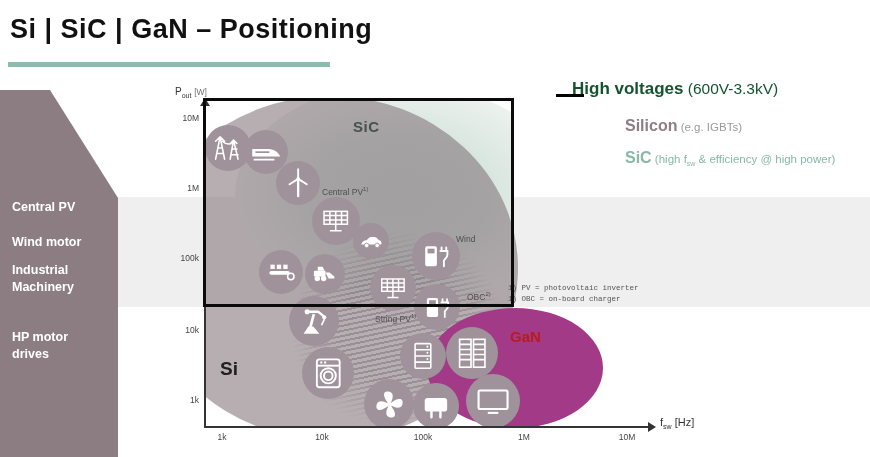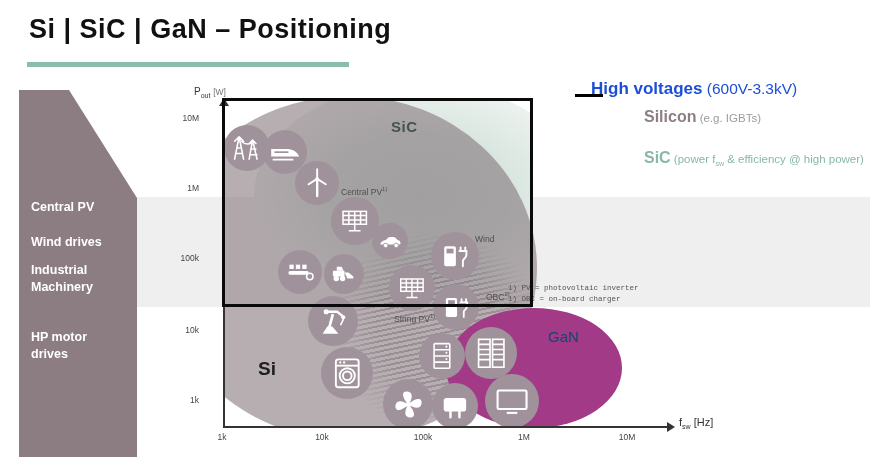--- a/index.html
+++ b/index.html
@@ -1,52 +1,52 @@
 <!DOCTYPE html>
 <html><head>
 <meta charset="utf-8">
 <style>
   html,body{margin:0;padding:0;background:#fff;}
   .slide{position:relative;width:870px;height:457px;background:#fff;overflow:hidden;
          font-family:"Liberation Sans",sans-serif;color:#222;}
-  .abs{position:absolute;margin-left:19px;}
+  .abs{position:absolute;}
   
   .title{left:10px;top:14px;font-size:27px;font-weight:bold;color:#111;letter-spacing:.5px;white-space:nowrap;}
   .title-rule{left:8px;top:62px;width:322px;height:5px;background:#8cbcae;}
   
   .band{left:0;top:197px;width:870px;height:110px;background:#f0eff0;}
   
   .sidebar{left:0;top:90px;width:118px;height:367px;background:#8c7d83;z-index:12;
            clip-path:polygon(0 0,50px 0,118px 108px,118px 100%,0 100%);}
   .side-item{position:absolute;left:12px;color:#fff;font-size:12.5px;font-weight:600;width:96px;line-height:1.35;}
   
-  .c1{left:572px;top:79px;font-size:15.5px;color:#1d4ed8;white-space:nowrap;}
+  .c1{left:572px;top:79px;font-size:15.5px;color:#14532d;white-space:nowrap;}
   .c1 b{font-size:17px;}
-  .c2{left:625px;top:108px;color:#9b9b9b;font-size:11.5px;white-space:nowrap;text-align:right;}
+  .c2{left:625px;top:117px;color:#9b9b9b;font-size:11.5px;white-space:nowrap;text-align:right;}
   .c2 b{font-size:16px;color:#8d7e85;}
   .c3{left:625px;top:149px;color:#87b9a5;font-size:11.5px;white-space:nowrap;}
   .c3 b{font-size:16px;}
   .leader{left:556px;top:94px;width:28px;height:2.5px;background:#000;}
   
   .plot-clip{left:205px;top:100px;width:455px;height:327px;overflow:hidden;}
   .sic-clip{position:absolute;left:0;top:0;width:308px;height:207px;overflow:hidden;}
   .ell{position:absolute;border-radius:50%;}
   .sic-ell{left:30px;top:-17px;width:330px;height:224px;
      background:radial-gradient(closest-side,#cfdfd8 0%,#d8e5df 55%,#edf2ef 100%);}
   .si-ell{left:-63px;top:-4px;width:376px;height:344px;background:rgba(124,107,114,.55);}
   .gan-ell{left:222px;top:208px;width:176px;height:120px;background:#a23a88;}
   .hatch{left:85px;top:132px;width:216px;height:196px;border-radius:50%;
      background:repeating-linear-gradient(-12deg,rgba(84,70,80,0) 0 3px,rgba(84,70,80,.30) 3px 5px);
      -webkit-mask-image:radial-gradient(closest-side,#000 55%,transparent 100%);
      mask-image:radial-gradient(closest-side,#000 55%,transparent 100%);}
   .bu{position:absolute;border-radius:50%;background:#a0929a;display:flex;align-items:center;justify-content:center;}
   .bu svg{width:78%;height:78%;}
   .reg-si{font-size:19px;font-weight:bold;color:#1f1f1f;}
   .reg-sic{font-size:15px;font-weight:bold;color:#44534c;letter-spacing:.5px;}
-  .reg-gan{font-size:15px;font-weight:normal;color:#0c4a6e;}
+  .reg-gan{font-size:15px;font-weight:bold;color:#b91c1c;}
   .applbl{position:absolute;font-size:8.5px;color:#4f4f4f;white-space:nowrap;}
   .applbl sup{font-size:6px;}
   .bullet{font-size:9px;color:#3a3a3a;width:96px;line-height:1.3;}
   .bullet .mk{color:#c41230;font-weight:bold;margin-right:2px;}
   
   .yaxis{left:204px;top:106px;width:2px;height:321px;background:#333;}
   .xaxis{left:204px;top:426px;width:446px;height:2px;background:#333;}
   .yarr{left:200px;top:98px;width:0;height:0;border-left:5px solid transparent;border-right:5px solid transparent;border-bottom:8px solid #333;}
   .xarr{left:648px;top:422px;width:0;height:0;border-top:5px solid transparent;border-bottom:5px solid transparent;border-left:8px solid #333;}
   .ytick{position:absolute;width:38px;text-align:right;font-size:8.5px;color:#444;left:161px;}
@@ -72,26 +72,26 @@
   <div class="abs band"></div>
 
   <div class="abs leader"></div>
   <div class="abs c1">
     <b>High voltages</b><span> (600V-3.3kV)</span>
   </div>
   <div class="abs c2">
     <b>Silicon</b><span> (e.g. IGBTs)</span>
   </div>
   <div class="abs c3">
-    <b>SiC</b><span> (power f</span><sub style="font-size:7px">sw</sub><span> &amp; efficiency @ high power)</span>
+    <b>SiC</b><span> (high f</span><sub style="font-size:7px">sw</sub><span> &amp; efficiency @ high power)</span>
   </div>
 
   <div class="abs sidebar">
     <div class="side-item" style="top:109px">Central PV</div>
-    <div class="side-item" style="top:144px">Wind drives</div>
+    <div class="side-item" style="top:144px">Wind motor</div>
     <div class="side-item" style="top:239px">HP motor drives</div>
     <div class="side-item" style="top:172px;width:80px">Industrial Machinery</div>
   </div>
 
   <div class="abs plot-clip">
 
     <div class="sic-clip">
       <div class="ell sic-ell"></div>
     </div>
     <div class="ell si-ell"></div>

